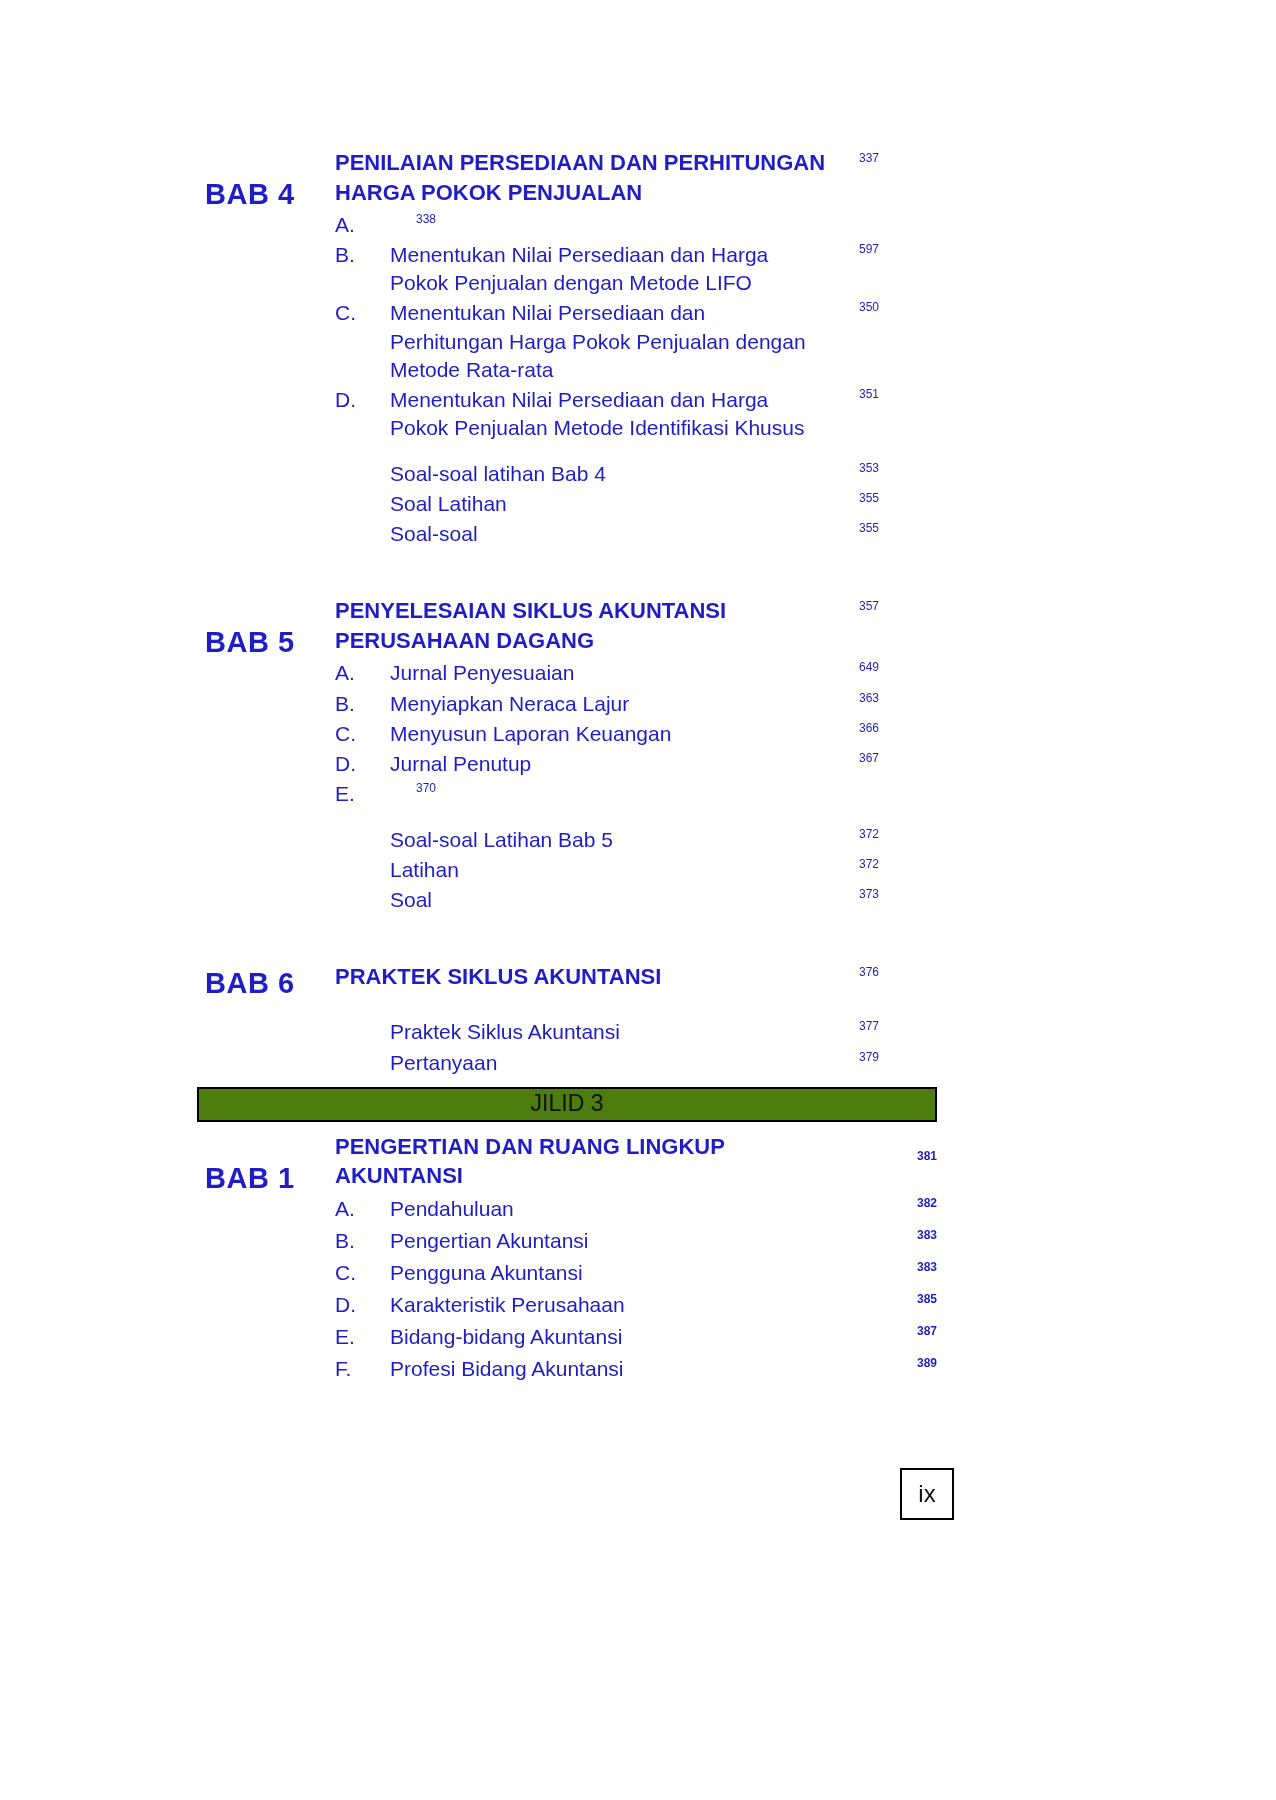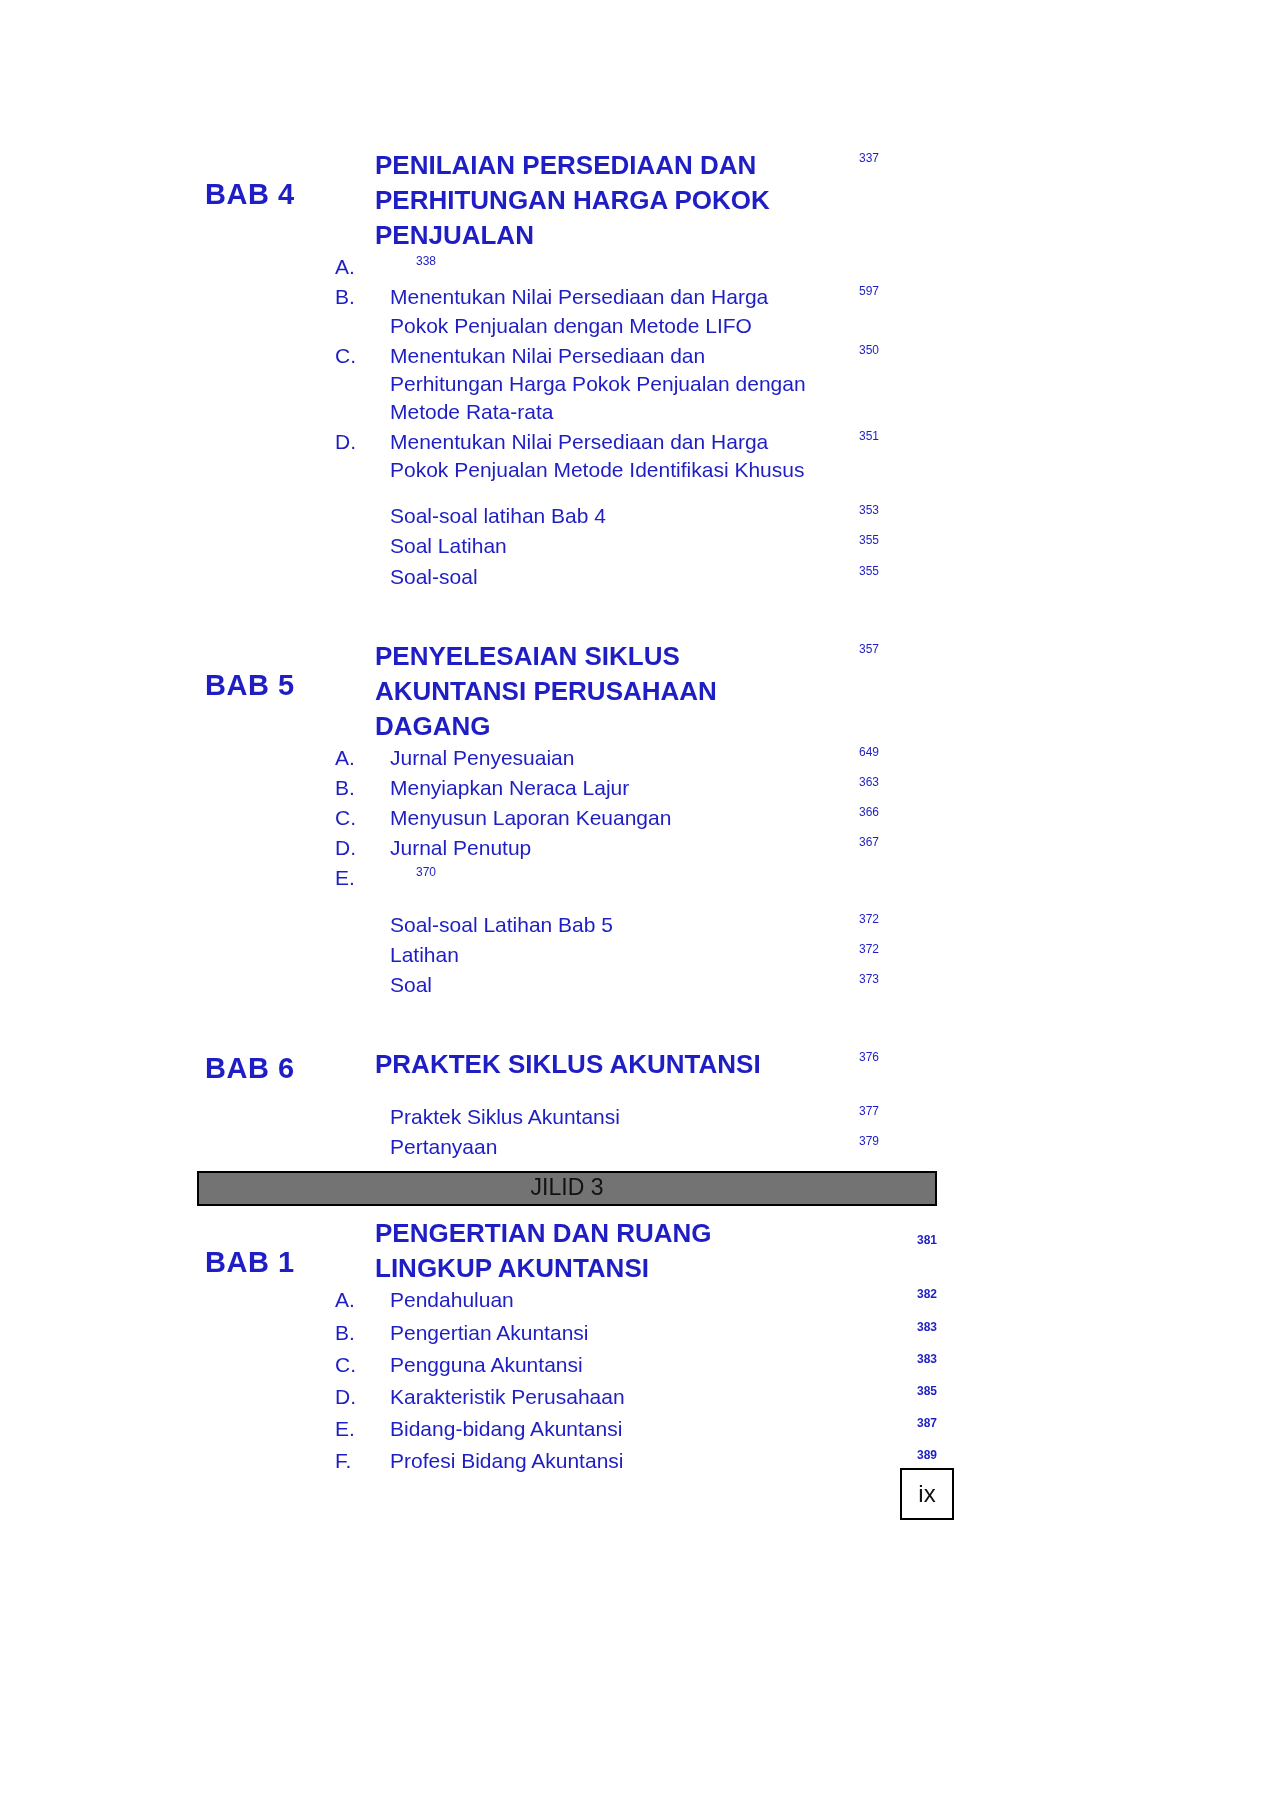--- a/index.html
+++ b/index.html
@@ -15,21 +15,21 @@
   }
   .content { position:absolute; left:205px; top:148px; width:748px; }
 
   .row { display:grid; grid-template-columns:130px 55px 443px 1fr; align-items:start; }
   .item-row { font-size:21px; line-height:1.34; margin-bottom:2px; }
 
   .bab-label { font-size:29px; font-weight:bold; letter-spacing:0.5px; }
   .title-row .bab-label { padding-top:30px; }
   .title-row.single .bab-label { padding-top:5px; }
 
-  .chapter-title { grid-column:2 / span 2; font-size:26px; font-weight:bold; line-height:1.35;margin-left:40px; }
+  .chapter-title { grid-column:2 / span 2; font-size:22px; font-weight:bold; line-height:1.35; }
   .letter-cell { font-size:21px; line-height:1.34; }
   .text-cell { font-size:21px; line-height:1.34; padding-right:12px; }
 
   .pnum { font-size:12px; line-height:1.4; padding-left:26px; white-space:nowrap; }
   .title-row .pnum { padding-top:2px; }
 
   .chapter { margin-bottom:48px; }
   .extras { margin-top:18px; }
   .chapter.bab6 { margin-bottom:8px; }
   .chapter.bab6 .extras { margin-top:18px; }
@@ -40,21 +40,21 @@
   .bab1 { margin-bottom:0; }
 
   .divider {
     margin:10px 0 10px -8px;
     width:740px;
     border:2px solid #000;
     text-align:center;
     font-size:23px;
     color:#111111;
     padding:1px 0 3px 0;
-    background:#737373;
+    background:#4d7c0f;
   }
 
   .page-num-box {
     position:absolute; left:900px; top:1468px;
     width:54px; height:52px;
     border:2px solid #000;
     display:flex; align-items:center; justify-content:center;
     font-size:24px; color:#111111;
     background:#ffffff;
   }

